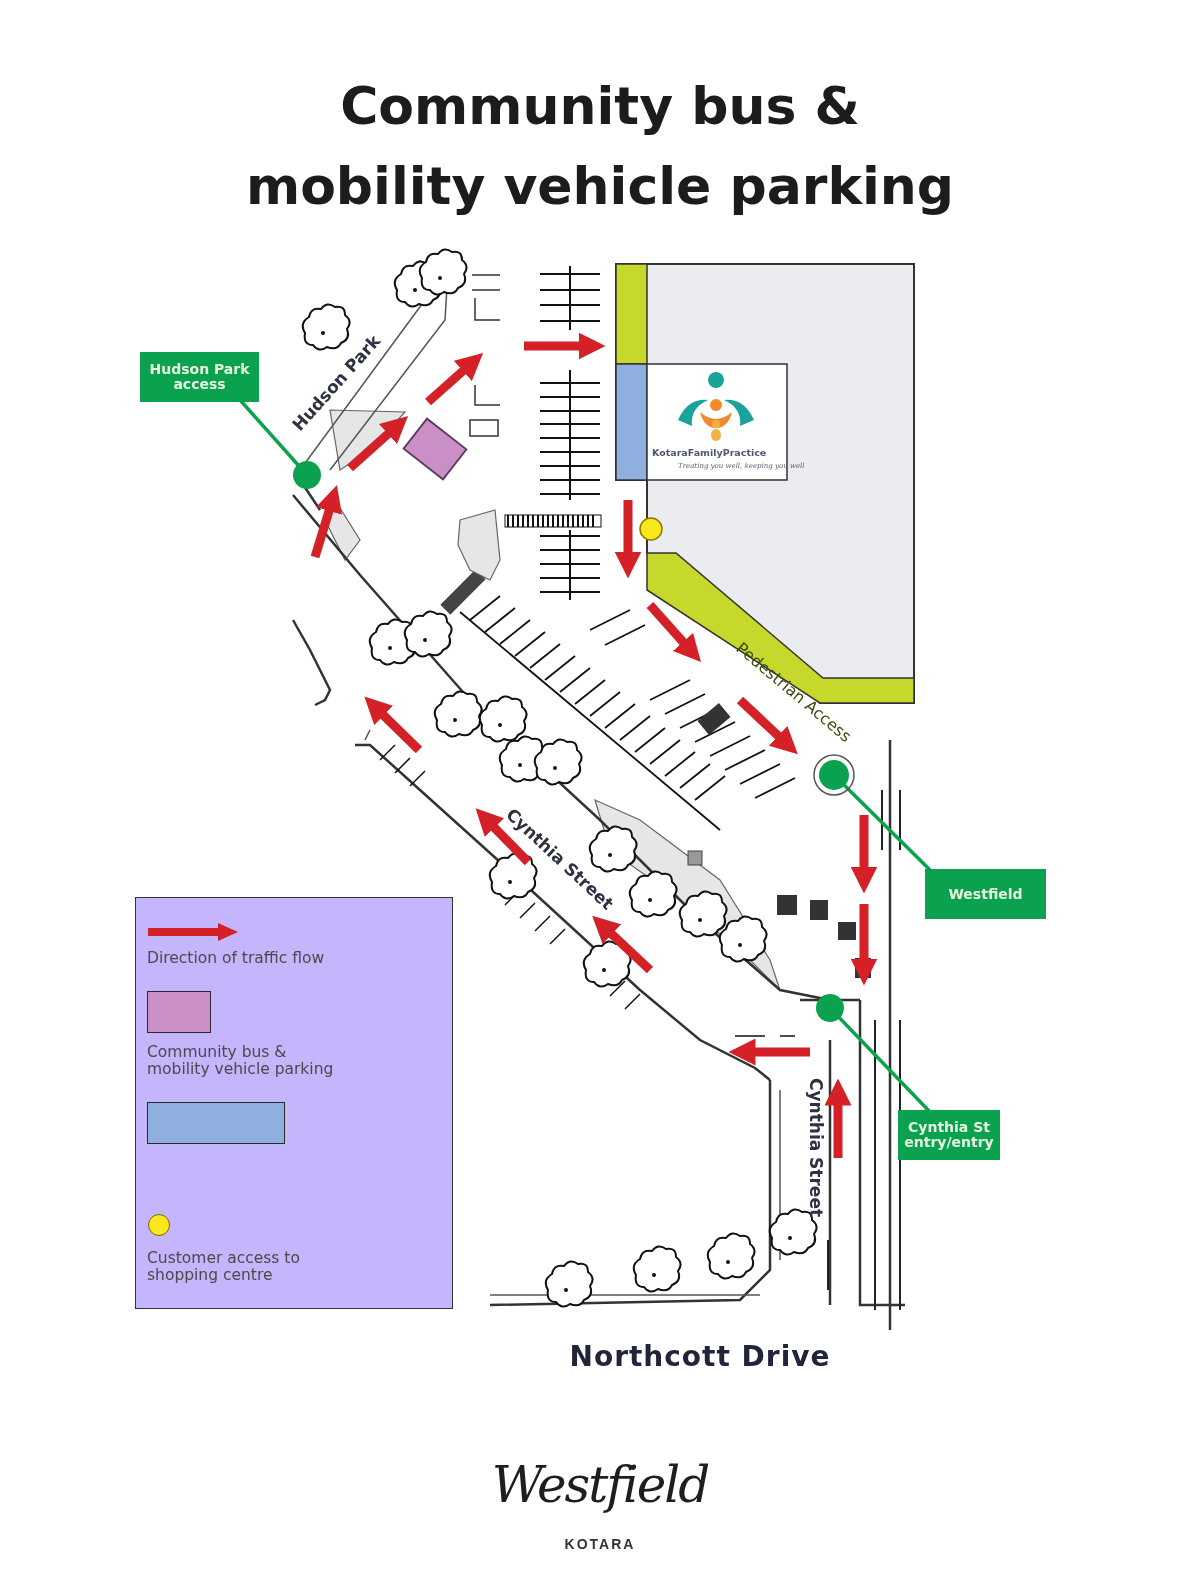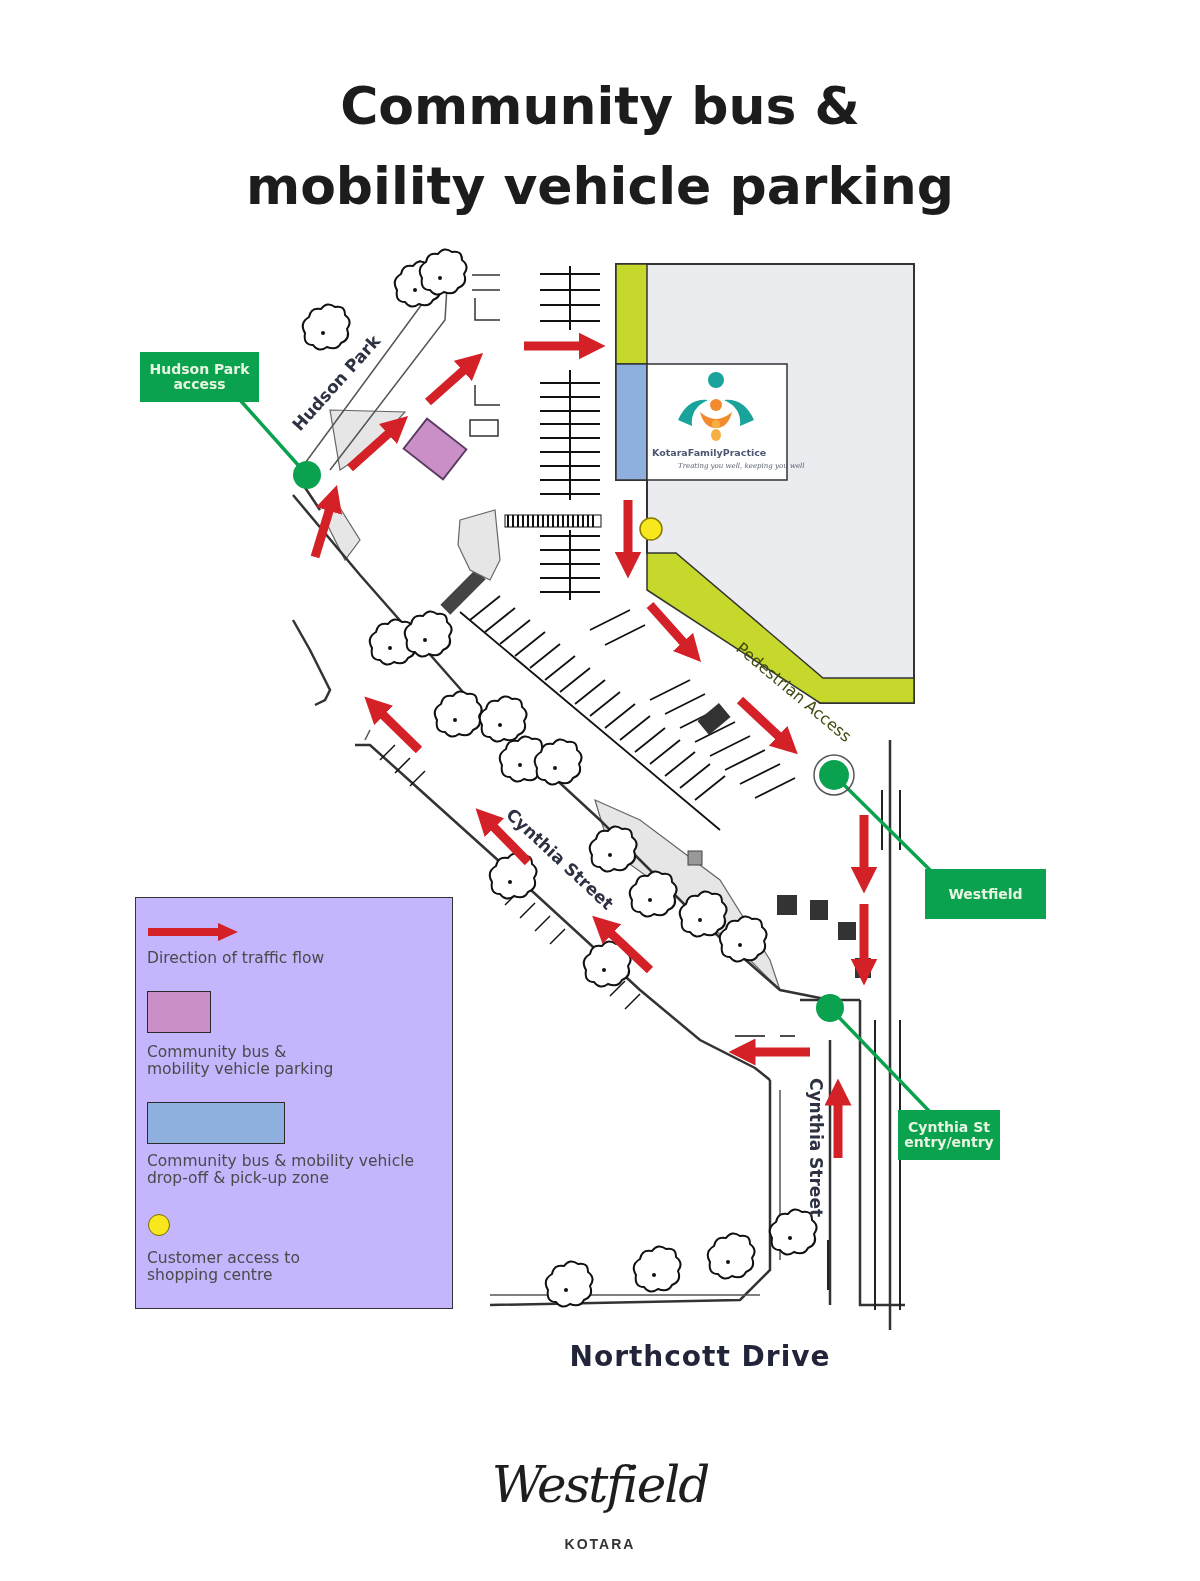--- a/index.html
+++ b/index.html
@@ -302,24 +302,20 @@
   </svg>
   <div class="item-label" style="top:52px;">Direction of traffic flow</div>
 
   <div style="position:absolute;left:11px;top:93px;width:62px;height:40px;background:#c98fc6;border:1.5px solid #2a2a2a;"></div>
   <div class="item-label" style="top:146px;">
     <div>Community bus &amp;</div>
     <div>mobility vehicle parking</div>
   </div>
 
   <div style="position:absolute;left:11px;top:204px;width:136px;height:40px;background:#8fb0de;border:1.5px solid #2a2a2a;"></div>
-  <div class="item-label" style="top:255px;">
-    <div>Community bus &amp; mobility vehicle</div>
-    <div>drop-off &amp; pick-up zone</div>
-  </div>
 
   <div style="position:absolute;left:12px;top:316px;width:22px;height:22px;border-radius:50%;background:#f8e71c;border:1.5px solid #7a6a00;box-sizing:border-box;"></div>
   <div class="item-label" style="top:352px;">
     <div>Customer access to</div>
     <div>shopping centre</div>
   </div>
 </div>
 
 <div class="northcott">Northcott Drive</div>
 

